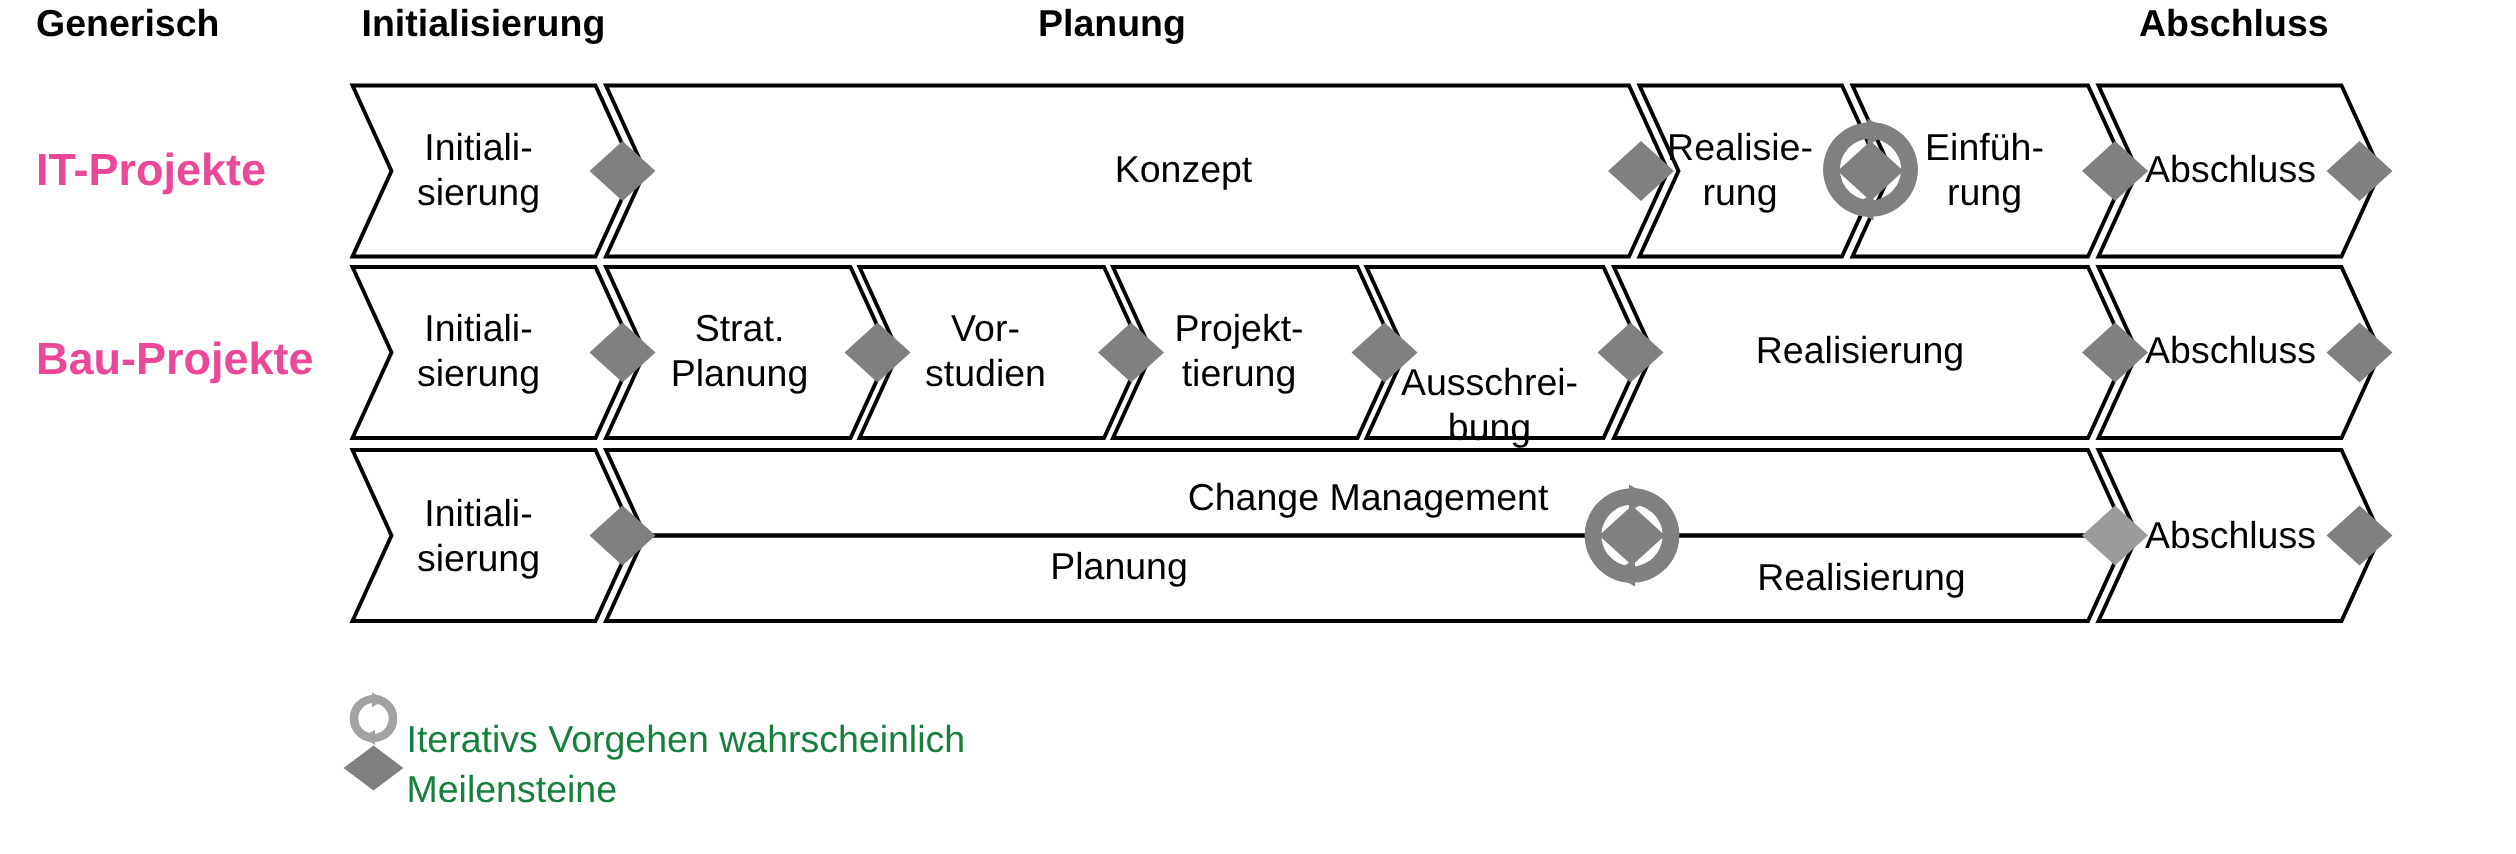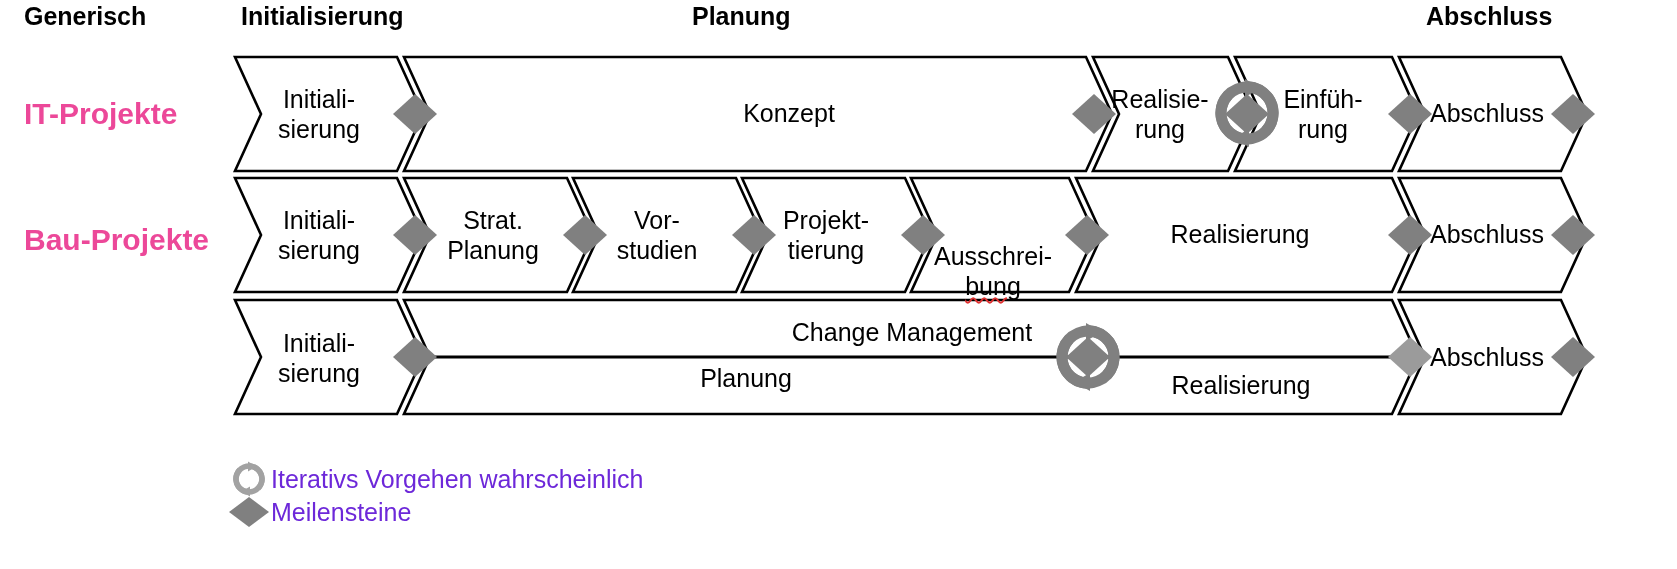--- a/index.html
+++ b/index.html
@@ -44,37 +44,37 @@
     position:absolute;
     font-size:25px;
     line-height:1.18;
     text-align:center;
     color:#000;
     white-space:nowrap;
     pointer-events:none;
   }
 
   .spell{
-    text-decoration:underline;
     text-decoration-color:#e03030;
     text-decoration-style:wavy;
     text-decoration-thickness:1.5px;
     text-underline-offset:3px;
   }
 
   
   .legend-item{
     position:absolute;
     display:flex;
     align-items:center;
     gap:2px;
     font-size:25px;
     line-height:1;
     white-space:nowrap;
-    color:#6d28d9;
+    color:#15803d;
+    margin-top:15px;
   }
   .legend-item .lbl{padding-left:3px;}
 </style>
 </head>
 <body>
 
 <div id="stage">
 
   <svg id="art" viewBox="0 0 1677 569">
 

